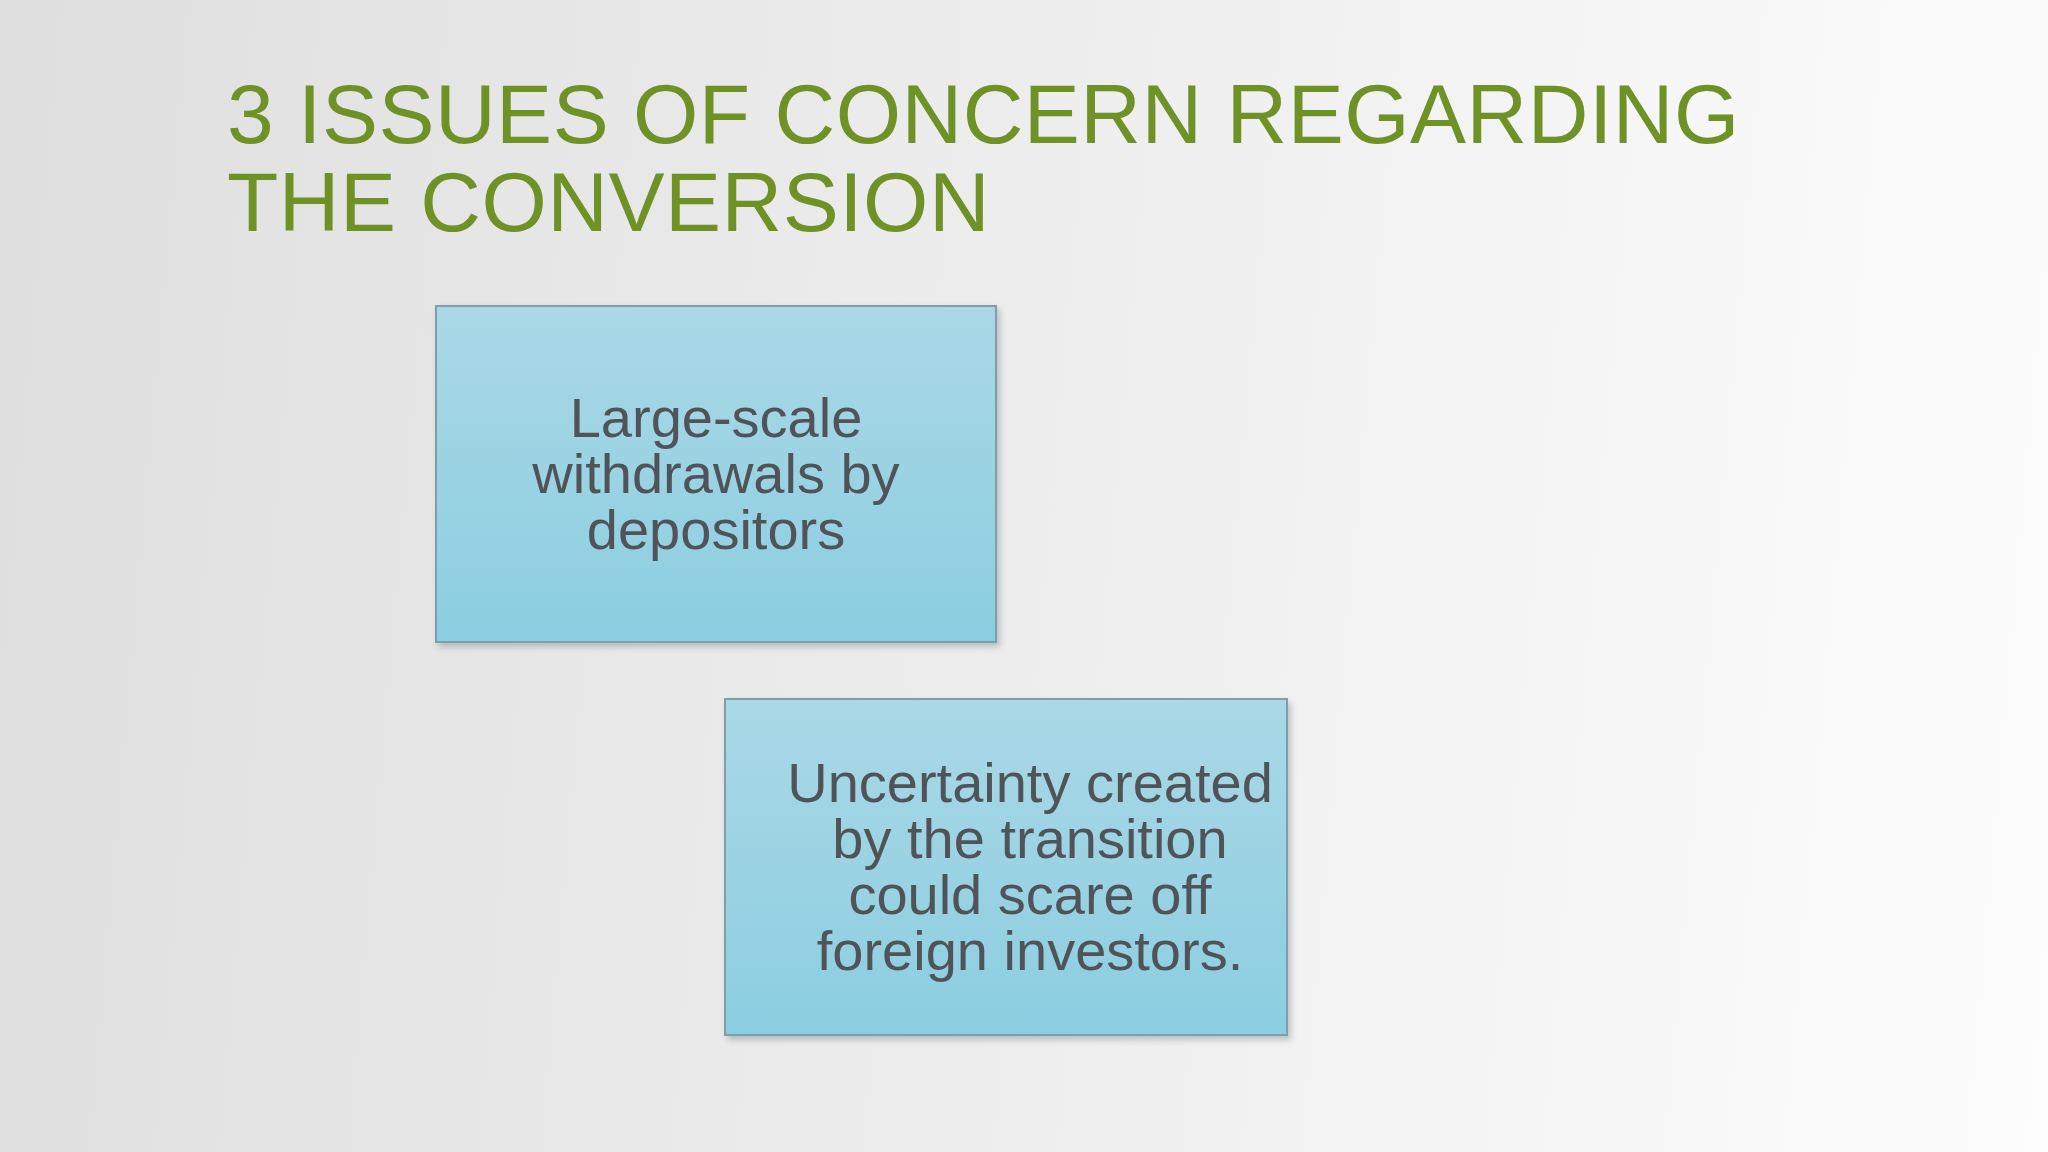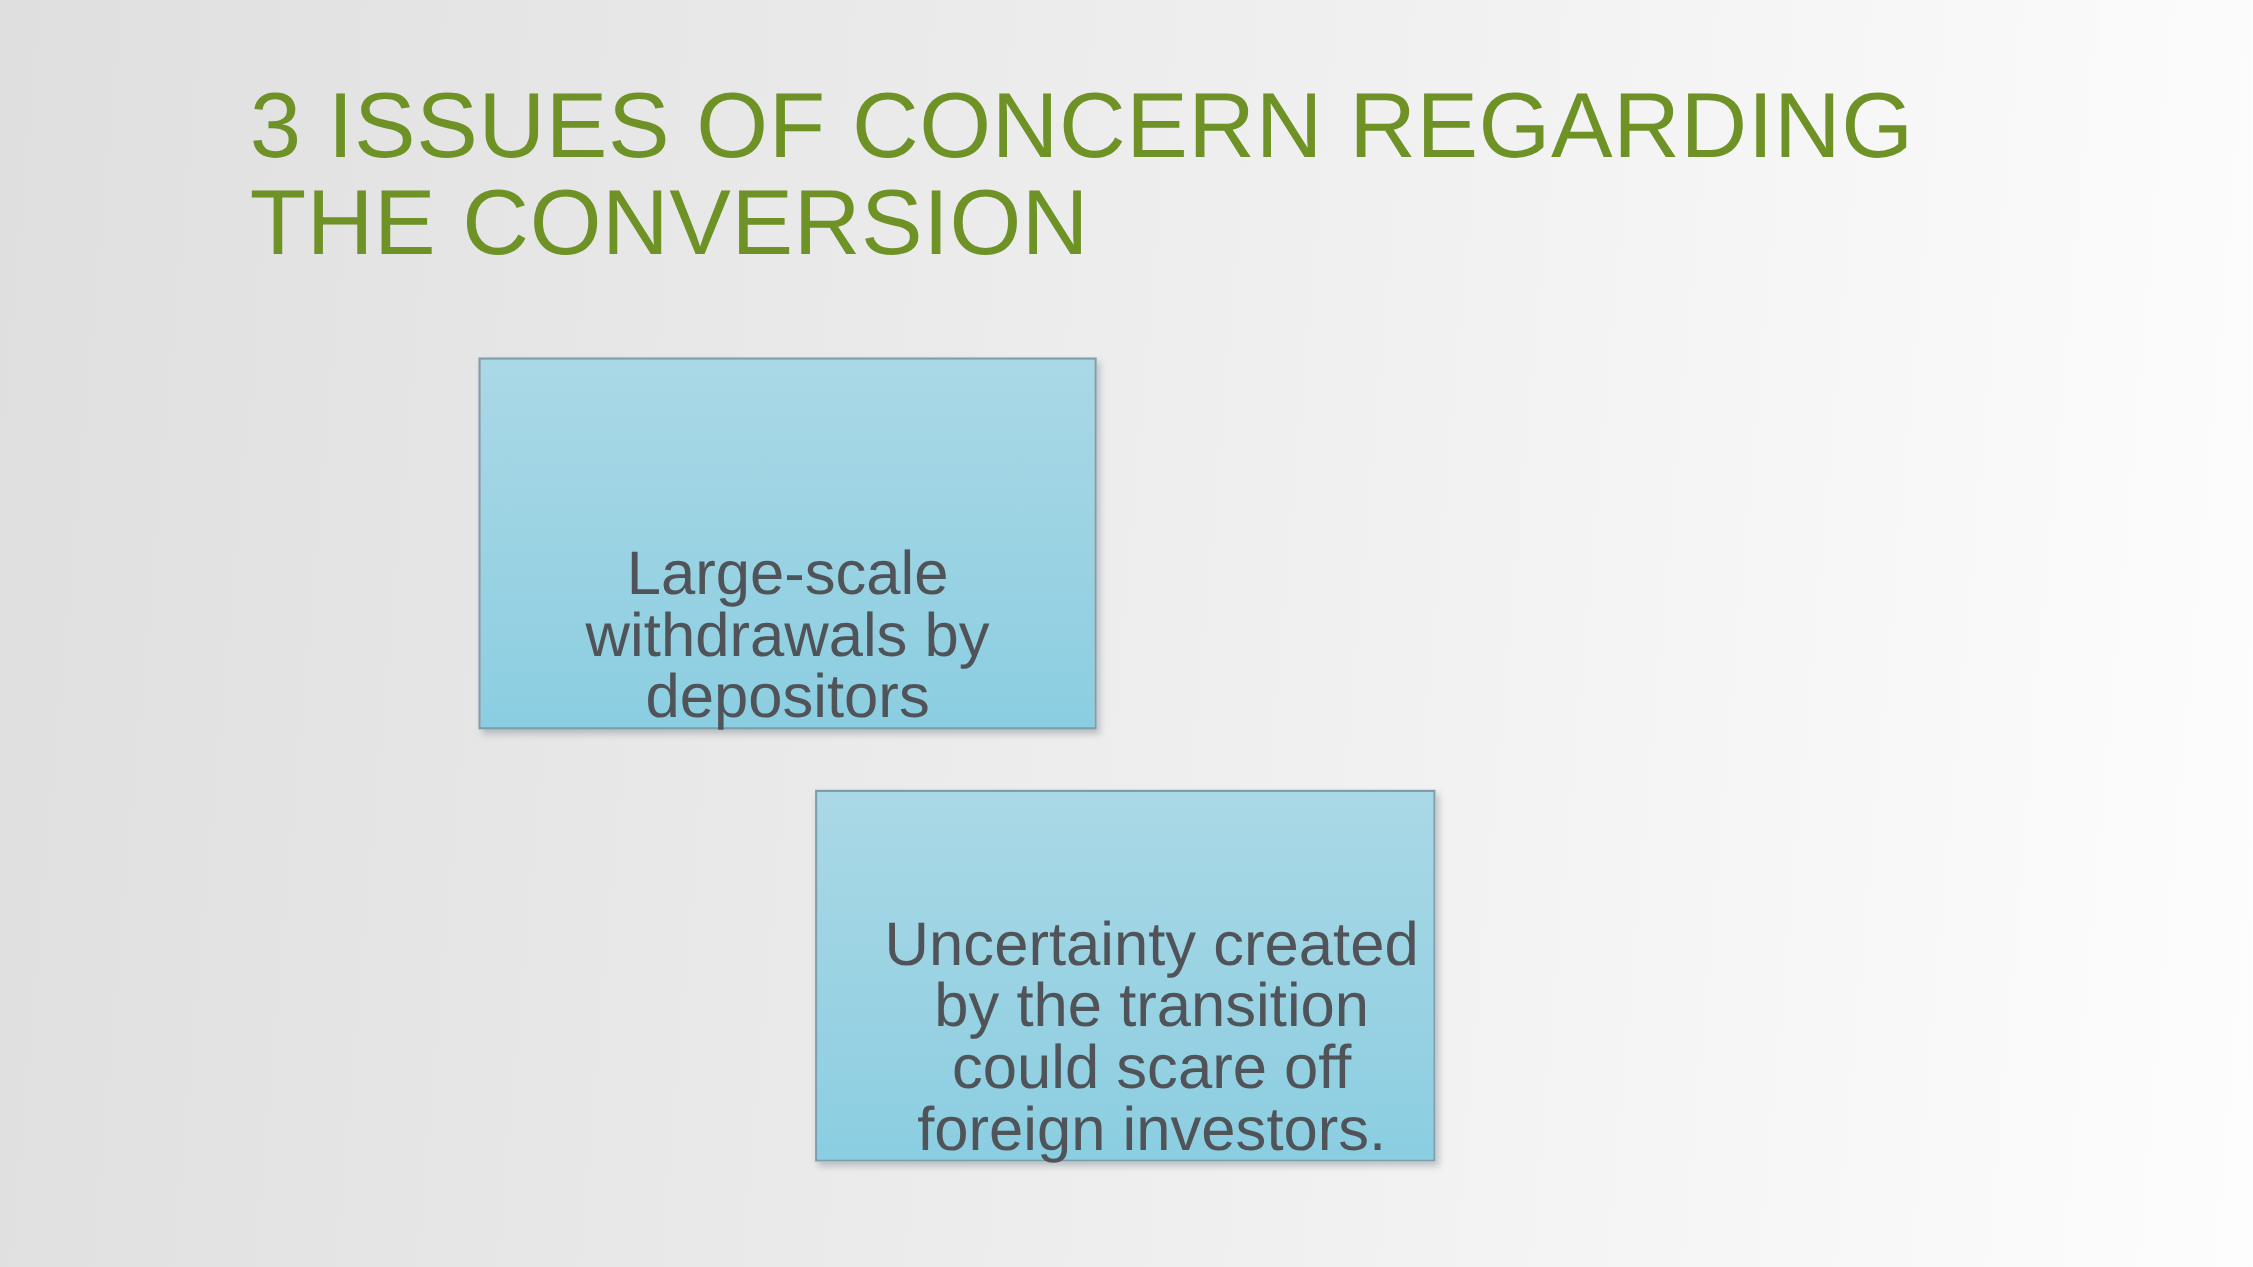--- a/index.html
+++ b/index.html
@@ -35,35 +35,34 @@
     position: absolute;
     box-sizing: border-box;
     width: 562px;
     height: 338px;
     background: linear-gradient(180deg,
       var(--box_fill_top, #aad8e6) 0%,
       var(--box_fill_bottom, #8bcee1) 100%);
     border: 2px solid var(--box_border, #7f9dab);
     box-shadow: 3px 4px 6px rgba(110, 120, 130, 0.40);
     display: flex;
-    align-items: flex-end;
+    align-items: center;
     justify-content: center;
     text-align: center;
-    margin-top: 20px;
   }
   .concern-box .box-text {
     font-size: 56px;
     line-height: 1.0;
     color: var(--box_text, #505458);
     white-space: pre-line;
     padding: 0 8px;
   }
   #box-1 { left: 435px;  top: 305px; }
   #box-2 { left: 1051px; top: 305px; width: 563px; }
-  #box-3 { left: 741px;  top: 698px; width: 564px; padding-left: 48px; }
+  #box-3 { left: 724px;  top: 698px; width: 564px; padding-left: 48px; }
 </style>
 </head>
 <body>
 
 <div class="slide">
 
   <h1 class="slide-title" style="margin:0; font-weight:400;">3 ISSUES OF CONCERN REGARDING
 THE CONVERSION</h1>
 
   <div class="concern-box" id="box-1">

